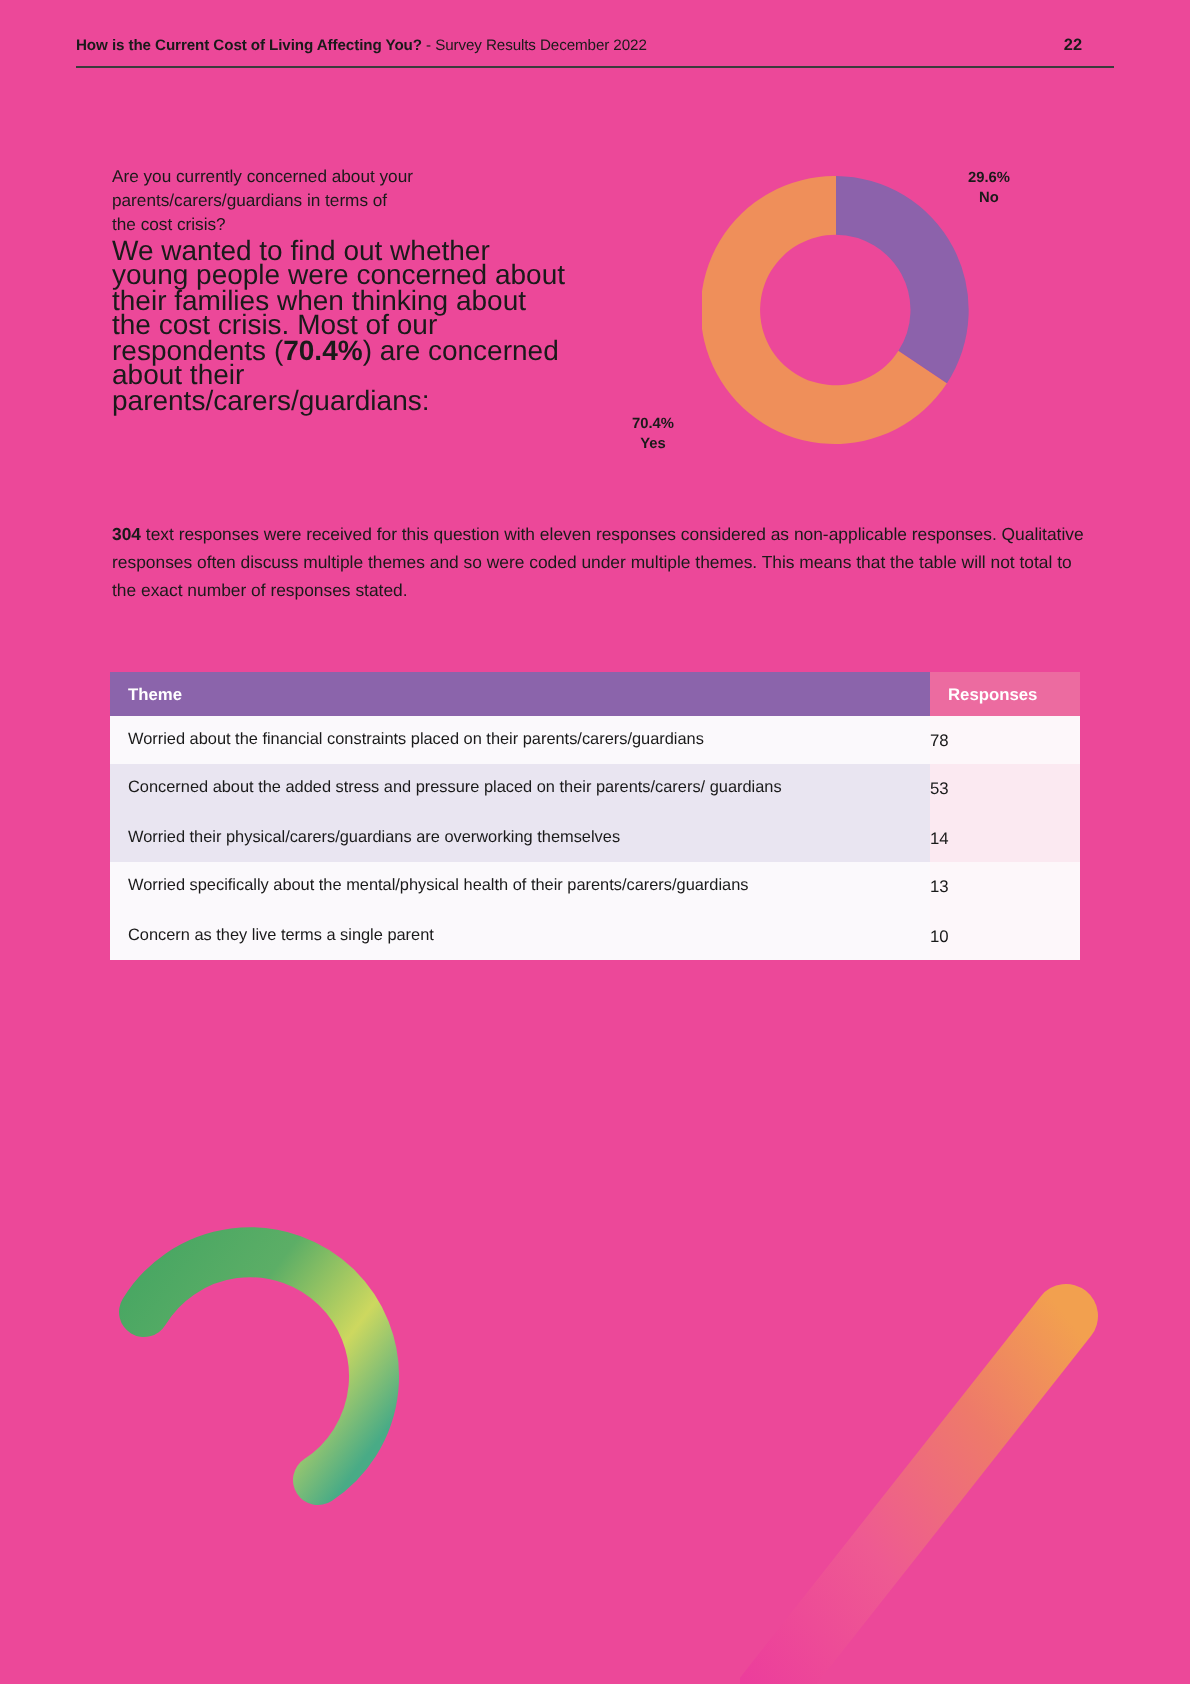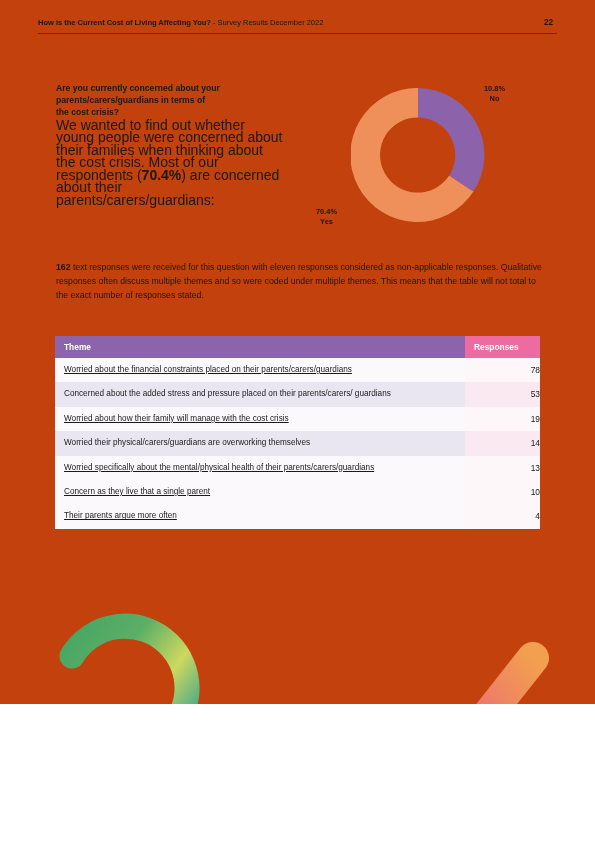--- a/index.html
+++ b/index.html
@@ -7,22 +7,22 @@
     margin: 0;
     padding: 0;
     background: #ffffff;
   }
   body {
     font-family: "Liberation Sans", sans-serif;
   }
   #page {
     position: relative;
     width: 595px;
-    height: 704px;
-    background: #c2410c;
+    height: 842px;
+    background: #ec4899;
     overflow: hidden;
     box-sizing: border-box;
   }
 
   
   #header {
     position: absolute;
     left: 38px;
     top: 18px;
     width: 519px;
@@ -35,21 +35,21 @@
     font-size: 7.6px;
     letter-spacing: -0.05px;
     color: #1a1a1a;
     white-space: nowrap;
   }
   #header-title .hbold {
     font-weight: bold;
   }
   #header-page-number {
     position: absolute;
-    right: 4px;
+    right: 16px;
     top: 0;
     font-size: 8.2px;
     font-weight: bold;
     color: #1a1a1a;
   }
   #header-rule {
     position: absolute;
     left: 0;
     top: 15px;
     width: 519px;
@@ -59,21 +59,21 @@
 
   
   #question-block {
     position: absolute;
     left: 56px;
     top: 82px;
     width: 228px;
   }
   #question-heading {
     font-size: 8.6px;
-    font-weight: bold;
+    font-weight: normal;
     line-height: 12.2px;
     color: #1a1a1a;
     margin: 0;
   }
   #question-body {
     font-size: 14px;
     line-height: 12.5px;
     color: #1a1a1a;
     margin: 0;
   }
@@ -143,27 +143,27 @@
   th.head-resp  { background: #ec6ba0; text-align: left; padding-left: 10px; }
 
   #themes-table tbody td {
     font-size: 8.2px;
     line-height: 12.4px;
     color: #1a1a1a;
     vertical-align: middle;
     padding: 6px 10px 6px 9px;
   }
   #themes-table tbody td.resp {
-    text-align: right;
+    text-align: left;
     padding-left: 0;
     padding-right: 0;
     font-size: 8.4px;
   }
   
-  #themes-table tbody tr.odd  td.theme { background: #fbf9fc; text-decoration: underline; }
+  #themes-table tbody tr.odd  td.theme { background: #fbf9fc; }
   #themes-table tbody tr.even td.theme { background: #e9e5f1; margin-top: 39px; }
   #themes-table tbody tr.odd  td.resp  { background: #fdf7fa; }
   #themes-table tbody tr.even td.resp  { background: #fbe9f1; }
 
   
   #deco-arc {
     position: absolute;
     left: 55px;
     top: 600px;
     width: 170px;
@@ -210,30 +210,30 @@
 
       <path d="M 67 0
                A 67 67 0 0 1 122.47 103.58
                L 98.22 87.41
                A 37.6 37.6 0 0 0 67 29.4
                Z" fill="#8c62ab"></path>
     </svg>
   </div>
 
   <div class="donut-label" id="donut-label-no">
-    <span>10.8%</span><br>
+    <span>29.6%</span><br>
     <span>No</span>
   </div>
 
   <div class="donut-label" id="donut-label-yes">
     <span>70.4%</span><br>
     <span>Yes</span>
   </div>
 
-  <div id="note-paragraph"><b>162</b><span> text responses were received for this question with eleven responses considered as non-applicable responses. Qualitative responses often discuss multiple themes and so were coded under multiple themes. This means that the table will not total to the exact number of responses stated.</span></div>
+  <div id="note-paragraph"><b>304</b><span> text responses were received for this question with eleven responses considered as non-applicable responses. Qualitative responses often discuss multiple themes and so were coded under multiple themes. This means that the table will not total to the exact number of responses stated.</span></div>
 
   <table id="themes-table">
     <colgroup>
       <col class="c-theme">
       <col class="c-resp">
     </colgroup>
     <thead>
       <tr>
         <th class="head-theme">Theme</th>
         <th class="head-resp">Responses</th>
@@ -241,39 +241,31 @@
     </thead>
     <tbody>
       <tr class="odd">
         <td class="theme">Worried about the financial constraints placed on their parents/carers/guardians</td>
         <td class="resp">78</td>
       </tr>
       <tr class="even">
         <td class="theme">Concerned about the added stress and pressure placed on their parents/carers/ guardians</td>
         <td class="resp">53</td>
       </tr>
-      <tr class="odd">
-        <td class="theme">Worried about how their family will manage with the cost crisis</td>
-        <td class="resp">19</td>
-      </tr>
       <tr class="even">
         <td class="theme">Worried their physical/carers/guardians are overworking themselves</td>
         <td class="resp">14</td>
       </tr>
       <tr class="odd">
         <td class="theme">Worried specifically about the mental/physical health of their parents/carers/guardians</td>
         <td class="resp">13</td>
       </tr>
       <tr class="odd">
-        <td class="theme">Concern as they live that a single parent</td>
+        <td class="theme">Concern as they live terms a single parent</td>
         <td class="resp">10</td>
-      </tr>
-      <tr class="odd">
-        <td class="theme">Their parents argue more often</td>
-        <td class="resp">4</td>
       </tr>
     </tbody>
   </table>
 
   <svg id="deco-arc" width="170" height="170" viewBox="0 0 170 170">
     <defs>
       <linearGradient id="arcGrad" x1="0" y1="0.1" x2="1" y2="0.85">
         <stop offset="0%" stop-color="#4aa763"></stop>
         <stop offset="35%" stop-color="#5cae66"></stop>
         <stop offset="70%" stop-color="#cdd85f"></stop>

